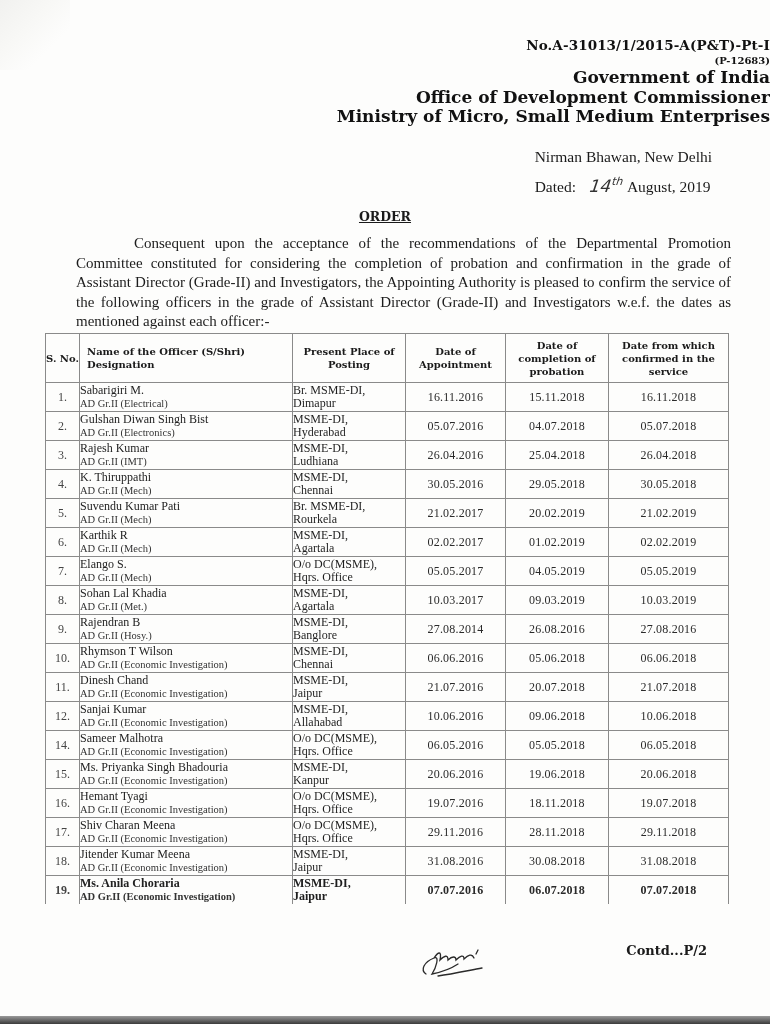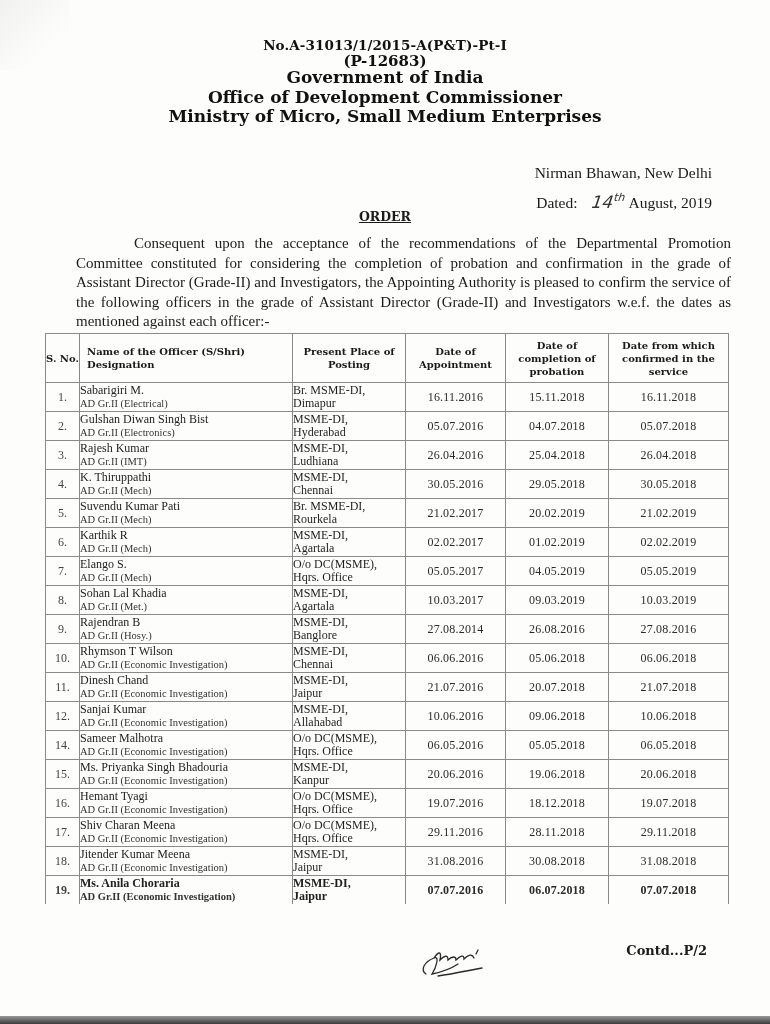--- a/index.html
+++ b/index.html
@@ -18,33 +18,33 @@
     .scan-corner {
       position: absolute;
       left: 0; top: 0;
       width: 70px; height: 70px;
       background: linear-gradient(135deg, #f1f1ef 0%, #f8f8f6 40%, rgba(253,253,252,0) 70%);
     }
     .header {
       position: absolute;
       left: 0; right: 0;
       top: 36px;
-      text-align: center;
+      text-align: right;
       font-family: "DejaVu Serif", serif;
       font-weight: bold;
       color: #111;
     }
     .header .fileno { font-size: 13.5px; line-height: 18px; letter-spacing: 0.1px; }
-    .header .pno { font-size: 15px; line-height: 14px; font-weight: bold; }
+    .header .pno { font-size: 10px; line-height: 14px; font-weight: bold; }
     .header .line { font-size: 17px; line-height: 19.5px; }
     .place-date {
       position: absolute;
       right: 58px;
-      top: 160px;
-      text-align: right;
+      top: 144px;
+      text-align: left;
       font-size: 15.5px;
       line-height: 25px;
       font-family: "Liberation Serif", serif;
     }
     .place-date .dated-row { position: relative; }
     .handwritten {
       display: inline-block;
       font-family: "DejaVu Sans", sans-serif;
       font-style: italic;
       font-size: 17px;
@@ -390,21 +390,21 @@
         <td class="sno">16.</td>
         <td class="name">
           <div>Hemant Tyagi</div>
           <div class="desig">AD Gr.II (Economic Investigation)</div>
         </td>
         <td class="post">
           <div>O/o DC(MSME),</div>
           <div>Hqrs. Office</div>
         </td>
         <td class="date">19.07.2016</td>
-        <td class="date">18.12.2018</td>
+        <td class="date">18.11.2018</td>
         <td class="date">19.07.2018</td>
       </tr>
       <tr>
         <td class="sno">17.</td>
         <td class="name">
           <div>Shiv Charan Meena</div>
           <div class="desig">AD Gr.II (Economic Investigation)</div>
         </td>
         <td class="post">
           <div>O/o DC(MSME),</div>

